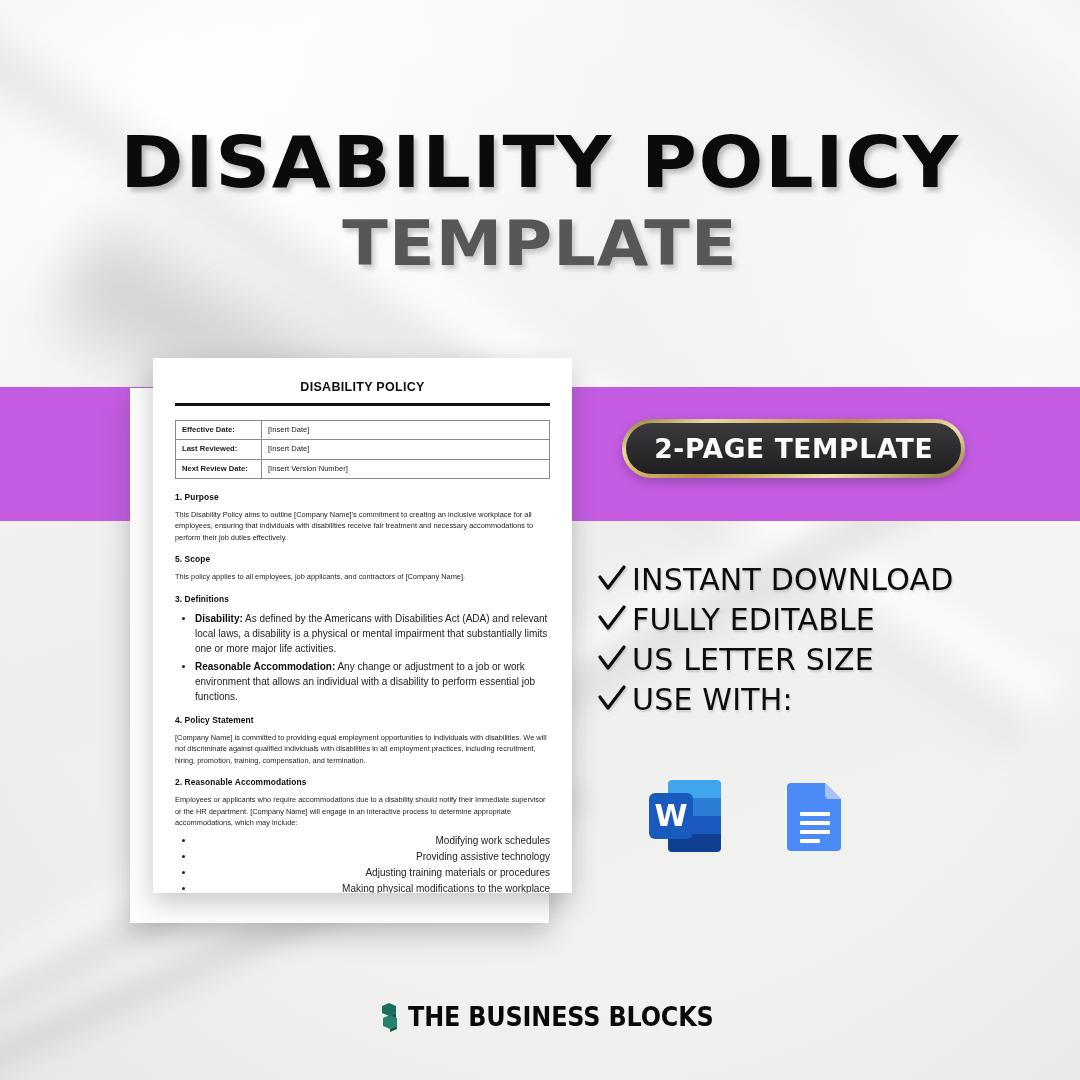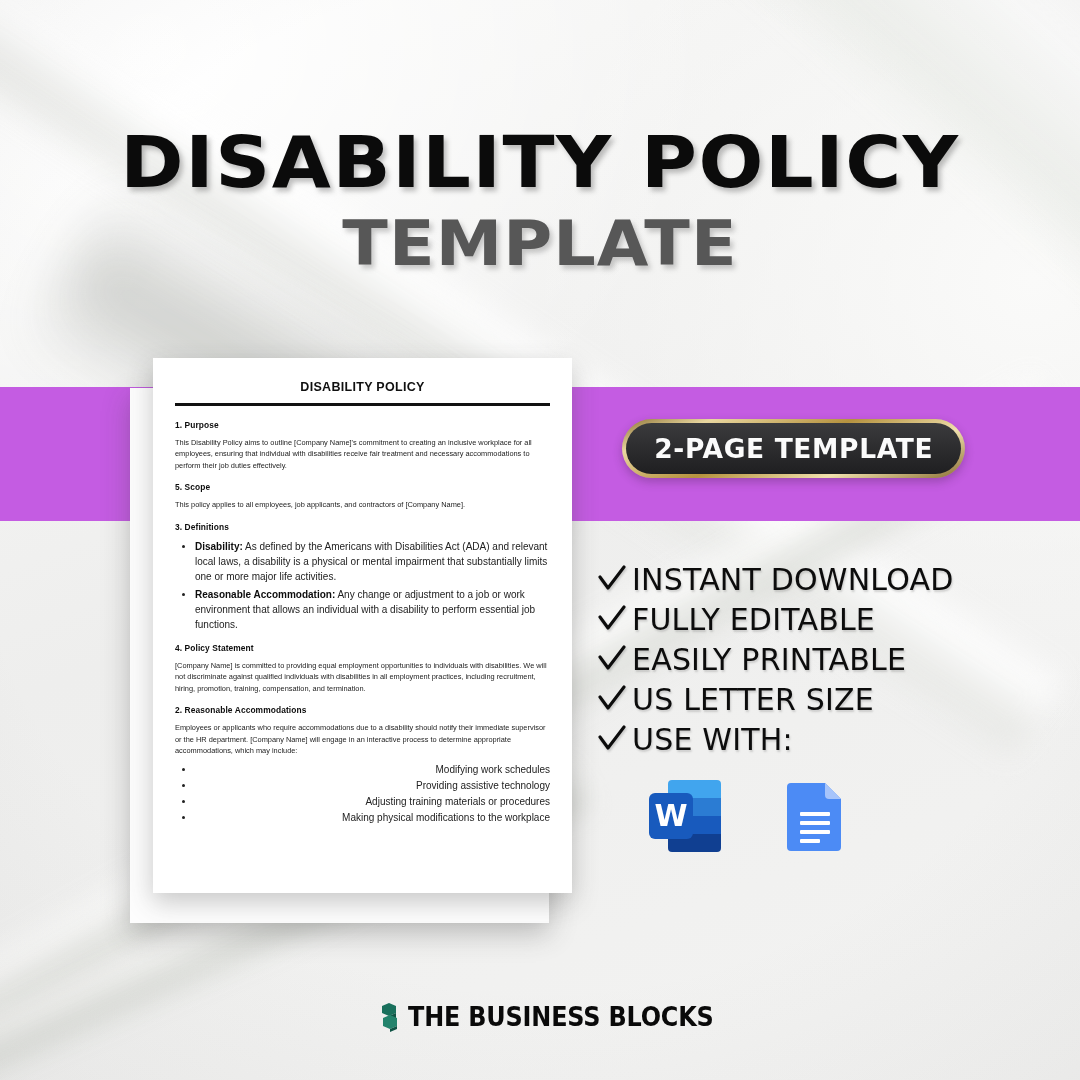--- a/index.html
+++ b/index.html
@@ -216,23 +216,39 @@
   <span class="title-main">DISABILITY POLICY</span>
   <span class="title-sub">TEMPLATE</span>
 </div>
 
 <div class="doc-back"></div>
 
 <div class="doc-front">
   <div class="doc-title">DISABILITY POLICY</div>
   <div class="doc-rule"></div>
 
+  <table class="doc-table">
+    <tbody>
+        <tr>
+      <td class="lbl">Effective Date:</td>
+      <td>[Insert Date]</td>
+    </tr>
+    <tr>
+      <td class="lbl">Last Reviewed:</td>
+      <td>[Insert Date]</td>
+    </tr>
+    <tr>
+      <td class="lbl">Next Review Date:</td>
+      <td>[Insert Version Number]</td>
+    </tr>
+  </tbody>
+    </table>
 
   <div class="doc-h">1. Purpose</div>
-  <div class="doc-p">This Disability Policy aims to outline [Company Name]'s commitment to creating an inclusive workplace for all employees, ensuring that individual with disabilities receive fair treatment and necessary accommodations to perform their job duties effectively.</div>
+  <div class="doc-p">This Disability Policy aims to outline [Company Name]'s commitment to creating an inclusive workplace for all employees, ensuring that individuals with disabilities receive fair treatment and necessary accommodations to perform their job duties effectively.</div>
 
   <div class="doc-h">5. Scope</div>
   <div class="doc-p">This policy applies to all employees, job applicants, and contractors of [Company Name].</div>
 
   <div class="doc-h">3. Definitions</div>
   <ul class="doc-ul">
     <li>
       <b>Disability:</b><span> As defined by the Americans with Disabilities Act (ADA) and relevant local laws, a disability is a physical or mental impairment that substantially limits one or more major life activities.</span>
     </li>
     <li>
@@ -272,28 +288,20 @@
 
   <div class="feat-row">
     <span class="check">
       <svg width="30" height="30" viewBox="0 0 30 30">
           <path d="M3 13 L11 24 L27 3" stroke="#0c0c0c" stroke-width="3.1" fill="none" stroke-linecap="round" stroke-linejoin="round"></path>
         </svg>
     </span>
     <span class="feat-label">FULLY EDITABLE</span>
   </div>
 
-  <div class="feat-row">
-    <span class="check">
-      <svg width="30" height="30" viewBox="0 0 30 30">
-          <path d="M3 13 L11 24 L27 3" stroke="#0c0c0c" stroke-width="3.1" fill="none" stroke-linecap="round" stroke-linejoin="round"></path>
-        </svg>
-    </span>
-    <span class="feat-label">EASILY PRINTABLE</span>
-  </div>
 
   <div class="feat-row">
     <span class="check">
       <svg width="30" height="30" viewBox="0 0 30 30">
           <path d="M3 13 L11 24 L27 3" stroke="#0c0c0c" stroke-width="3.1" fill="none" stroke-linecap="round" stroke-linejoin="round"></path>
         </svg>
     </span>
     <span class="feat-label">US LETTER SIZE</span>
   </div>
 

